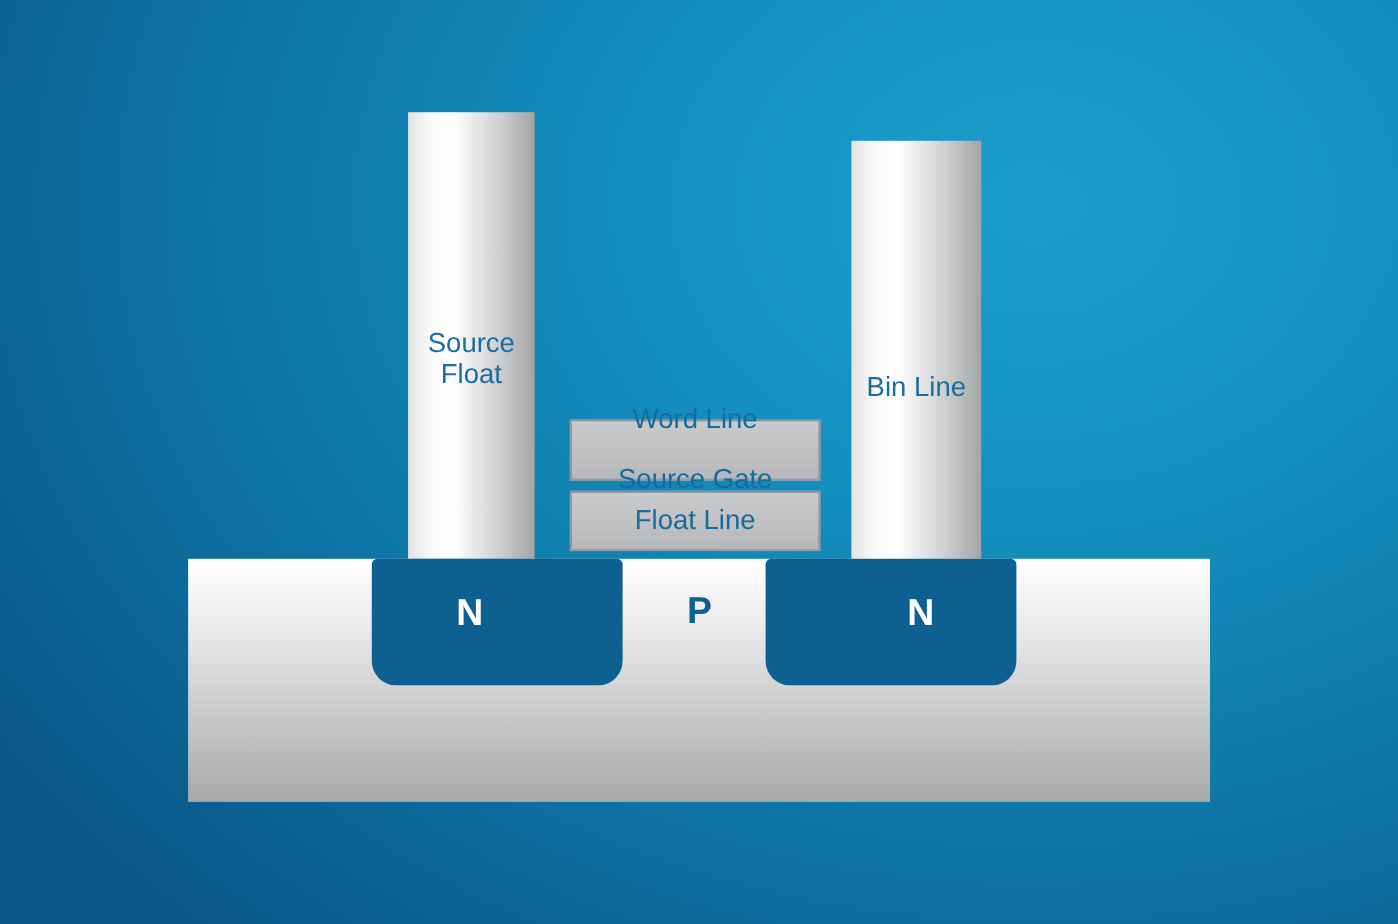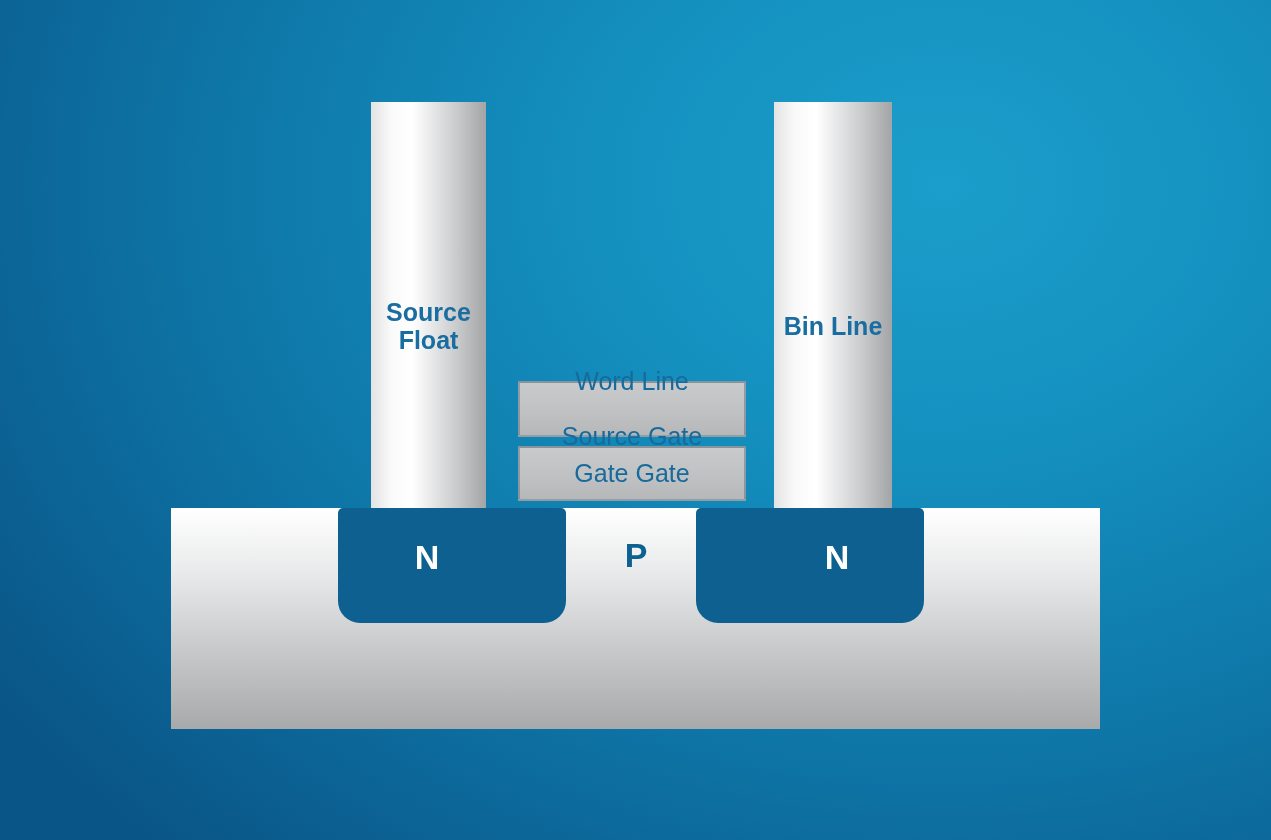--- a/index.html
+++ b/index.html
@@ -13,24 +13,23 @@
     width: 1271px; height: 840px;
     background: radial-gradient(ellipse 1150px 900px at 74% 22%,
       #1b9ecb 0%, #1490bf 30%, #0e77a8 62%, #0a5587 100%);
   }
   
   .pillar {
     position: absolute;
     top: 102px; height: 406px;
     background: linear-gradient(90deg,
       #e3e3e3 0%, #fafafa 18%, #ffffff 36%, #c9cacc 75%, #a2a4a6 100%);
-    font-weight: bold;
   }
   .pillar.source { left: 371px; width: 115px; }
-  .pillar.bin    { left: 774px; width: 118px; }
+  .pillar.bin    { left: 774px; width: 118px; margin-top: 26px; }
   .pillar-label {
     position: absolute; left: 0; width: 100%;
     text-align: center;
     color: #1a6da0;
     font-size: 25px; line-height: 28px;
   }
   .pillar.source .pillar-label { top: 196px; }
   .pillar.bin    .pillar-label { top: 210px; }
   
   .gate {
@@ -94,21 +93,21 @@
   <div class="pillar bin">
     <div class="pillar-label">Bin Line</div>
   </div>
 
   <div class="gate wordline">
     <div>Word Line</div>
     <div>Source Gate</div>
   </div>
 
   <div class="gate floatgate">
-    <div>Gate Gate</div>
+    <div>Float Line</div>
   </div>
 
   <div class="substrate">
     <div class="nregion nleft">
       <span class="nlabel">N</span>
     </div>
     <div class="nregion nright">
       <span class="nlabel">N</span>
     </div>
     <span class="plabel">P</span>

